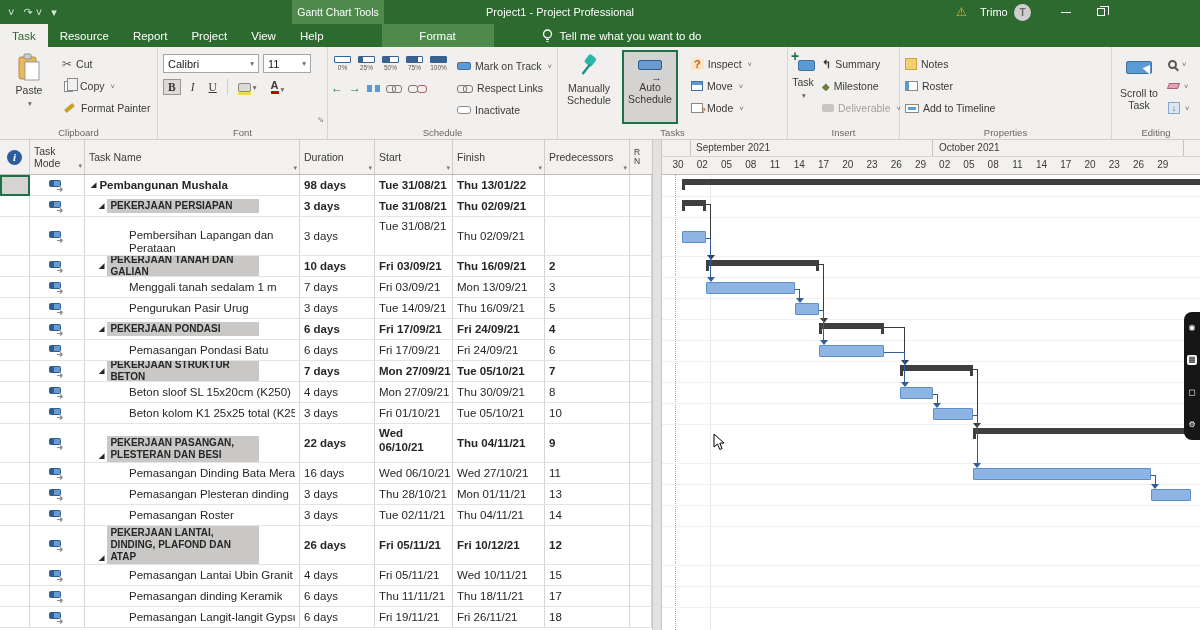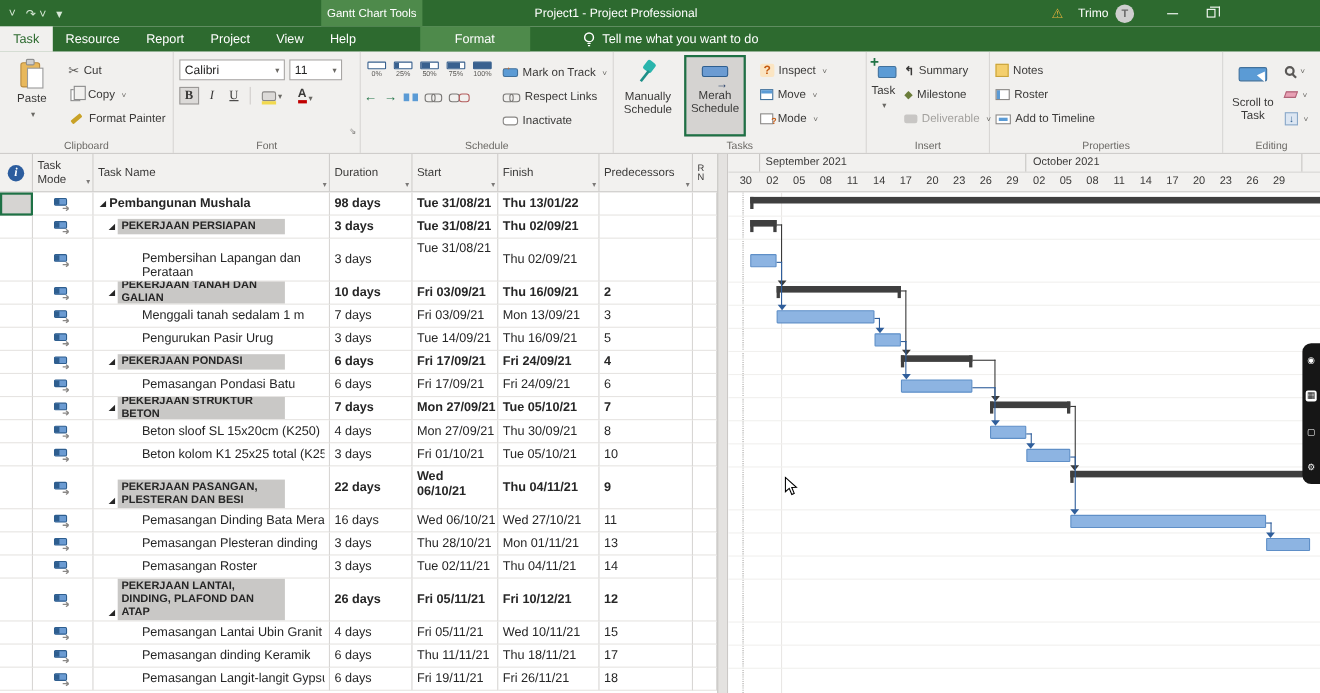--- a/index.html
+++ b/index.html
@@ -25,21 +25,21 @@
   .restorebtn { left:1090px; width:22px; justify-content:center; }
   .restoreic { width:8px; height:8px; border:1px solid #fff; position:relative; display:inline-block; }
   .restoreic::before { content:""; position:absolute; left:2px; top:-3px; width:8px; height:8px;
                        border:1px solid #fff; border-left:none; border-bottom:none; }
 
   
   .tabrow { position:absolute; left:0; top:24px; width:1200px; height:23px; background:#2d6a2f;
             display:flex; color:#fff; font-size:11.5px; }
   .tab { padding:0 12px; display:flex; align-items:center; }
   .tab.active { background:#f1f0ee; color:#2d6a2f; }
-  .ctxwrap { margin-left:46px; width:100px; background:#4e8a4b; display:flex; justify-content:center; }
+  .ctxwrap { margin-left:46px; width:112px; background:#4e8a4b; display:flex; justify-content:center; }
   .tellme { margin-left:48px; display:flex; align-items:center; gap:7px; font-size:11.5px; }
 
   
   .ribbon { position:absolute; left:0; top:47px; width:1200px; height:93px; background:#f1f0ee;
             border-bottom:1px solid #cfcdcb; display:flex; overflow:hidden; }
   .rgroup { position:relative; border-right:1px solid #d8d6d4; padding:3px 3px 14px; flex:none; }
   .glabel { position:absolute; left:0; right:0; bottom:1px; text-align:center; font-size:9.5px; color:#6a6864; }
   .rbody { display:flex; gap:5px; height:74px; }
   .vstack { display:flex; flex-direction:column; }
   .vstack .smbtn { height:20px; }
@@ -361,21 +361,21 @@
     <div class="rbody">
       <div class="bigbtn" style="width:56px">
         <svg class="ic-pin" viewBox="0 0 20 26">
           <rect x="7" y="2" width="9" height="10" rx="2" fill="#2ab5ad" transform="rotate(38 11 7)"></rect>
           <rect x="9.2" y="11" width="2.4" height="12" fill="#1d8f88" transform="rotate(38 10 12)"></rect>
         </svg>
         <span class="blabel">Manually Schedule</span>
       </div>
       <div class="bigbtn sel" style="width:56px">
         <span class="ic-auto"></span>
-        <span class="blabel">Merah Schedule</span>
+        <span class="blabel">Auto Schedule</span>
       </div>
       <div class="vstack" style="gap:2px;padding-top:4px;margin-left:6px">
         <div class="smbtn">
             <span class="ic-inspect">?</span>
             <span>Inspect</span>
             <span class="dd">˅</span>
           </div>
         <div class="smbtn">
             <span class="ic-move"></span>
             <span>Move</span>

